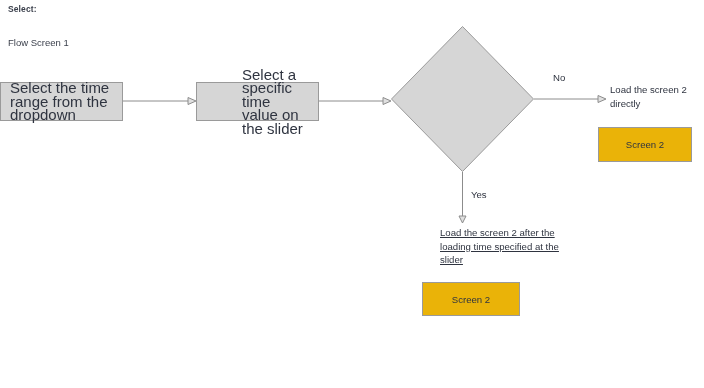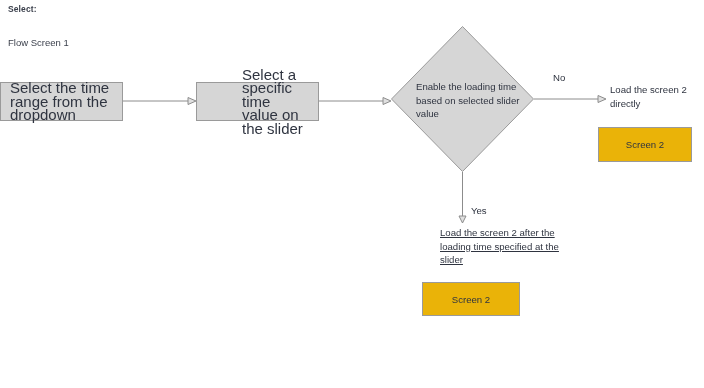--- a/index.html
+++ b/index.html
@@ -128,31 +128,30 @@
 
   <div class="abs process" style="left:196px; top:82px; width:123px; height:39px;padding-left:45px;">
     <span class="txt">Select a specific time value on the slider</span>
   </div>
 
   <div class="abs diamond-wrap">
     <svg width="143" height="146" viewBox="0 0 143 146">
       <polygon points="71.5,0.5 142.5,73 71.5,145.5 0.5,73" fill="#d6d6d6" stroke="#9a9a9a" stroke-width="1"></polygon>
     </svg>
   </div>
-  <div class="abs diamond-label">Enable the loading time based on selected slider value</div>
 
   <div class="abs branch-label" style="left:553px; top:72px;">No</div>
 
   <div class="abs ftext" style="left:610px; top:83px; width:88px;">Load the screen 2 directly</div>
 
   <div class="abs screenbox" style="left:598px; top:127px; width:94px; height:35px;">
     <span class="txt">Screen 2</span>
   </div>
 
-  <div class="abs branch-label" style="left:471px; top:205px;">Yes</div>
+  <div class="abs branch-label" style="left:471px; top:189px;">Yes</div>
 
   <div class="abs ftext" style="left:440px; top:226px; width:128px;text-decoration:underline;">Load the screen 2 after the loading time specified at the slider</div>
 
   <div class="abs screenbox" style="left:422px; top:282px; width:98px; height:34px;">
     <span class="txt">Screen 2</span>
   </div>
 
 
 </div>
 

